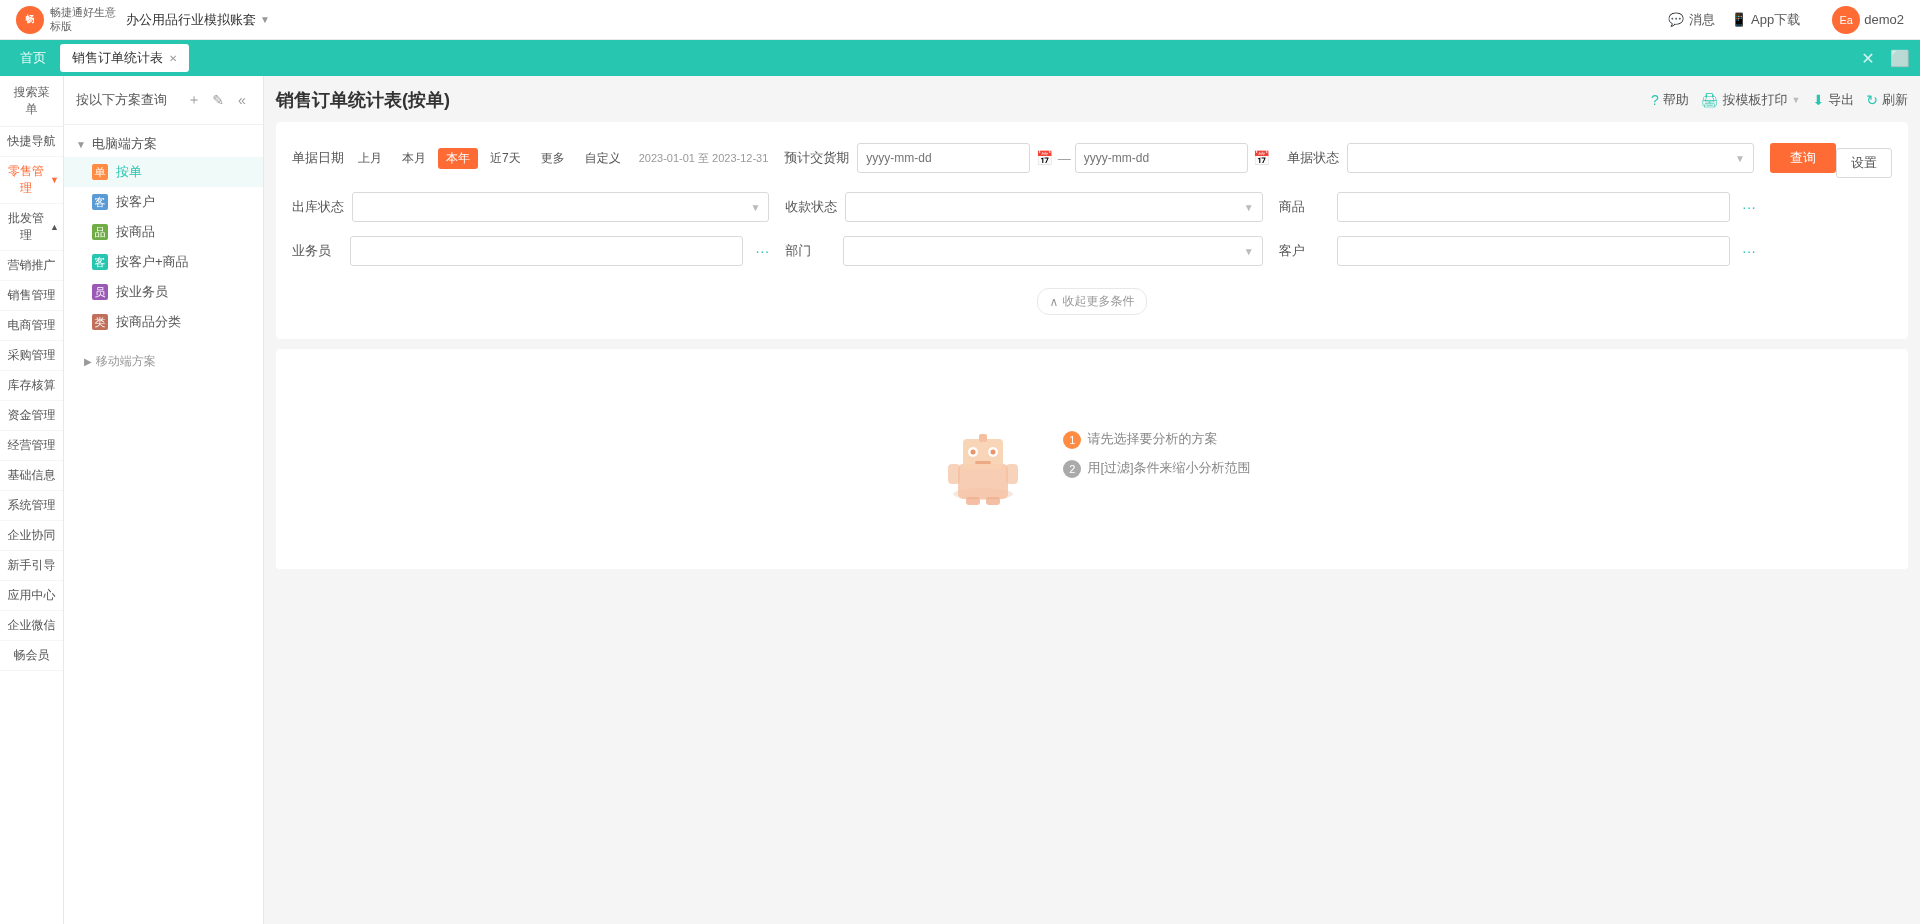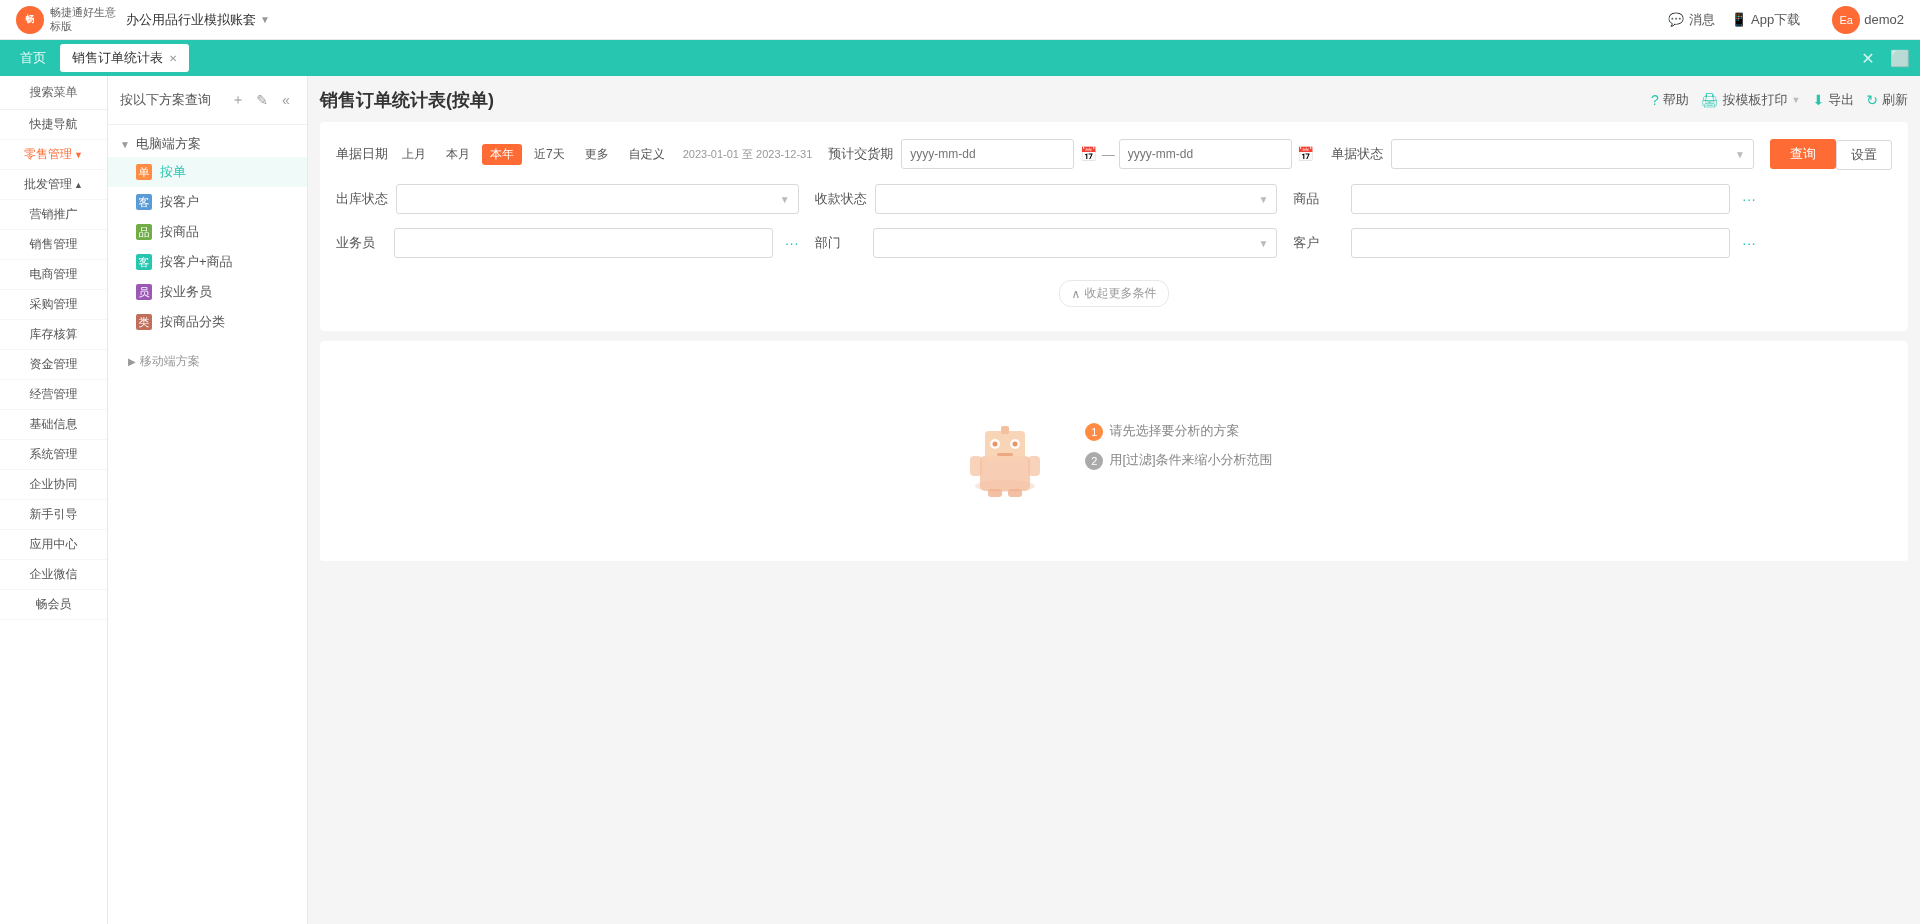--- a/index.html
+++ b/index.html
@@ -103,21 +103,21 @@
 
     
     .main-layout {
       display: flex;
       margin-top: 76px;
       height: calc(100vh - 76px);
     }
 
     
     .sidebar {
-      width: 108px;
+      width: 64px;
       background: #fff;
       border-right: 1px solid #e8e8e8;
       overflow-y: auto;
       flex-shrink: 0;
     }
     .sidebar-search {
       padding: 8px;
       border-bottom: 1px solid #f0f0f0;
       font-size: 12px;
       color: #666;
@@ -317,21 +317,21 @@
     }
     .btn-settings {
       background: #fff;
       color: #555;
       border: 1px solid #d9d9d9;
       border-radius: 3px;
       padding: 5px 14px;
       cursor: pointer;
       font-size: 13px;
       display: block;
-      margin-top: 2px;
+      margin-top: 10px;
       white-space: nowrap;
     }
     .filter-actions-col {
       display: flex;
       flex-direction: row;
       align-items: center;
     }
 
     
     .collapse-row {

